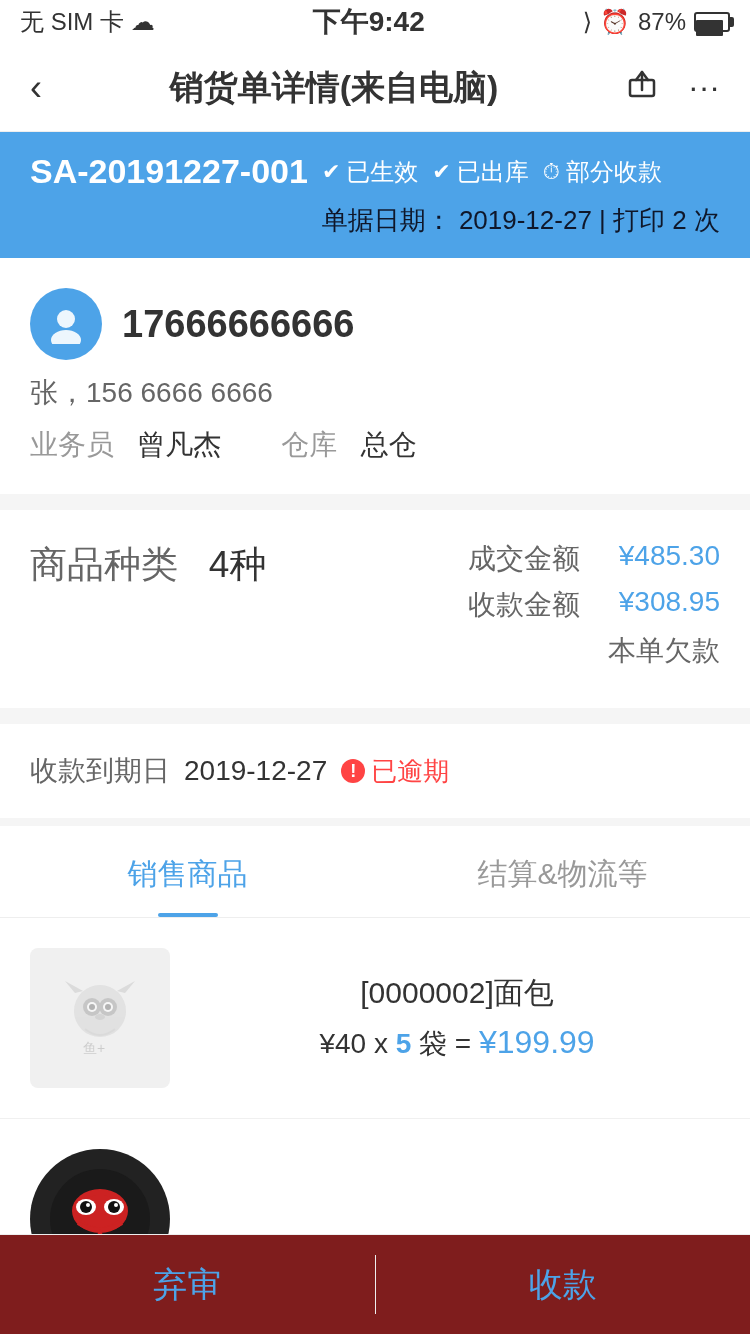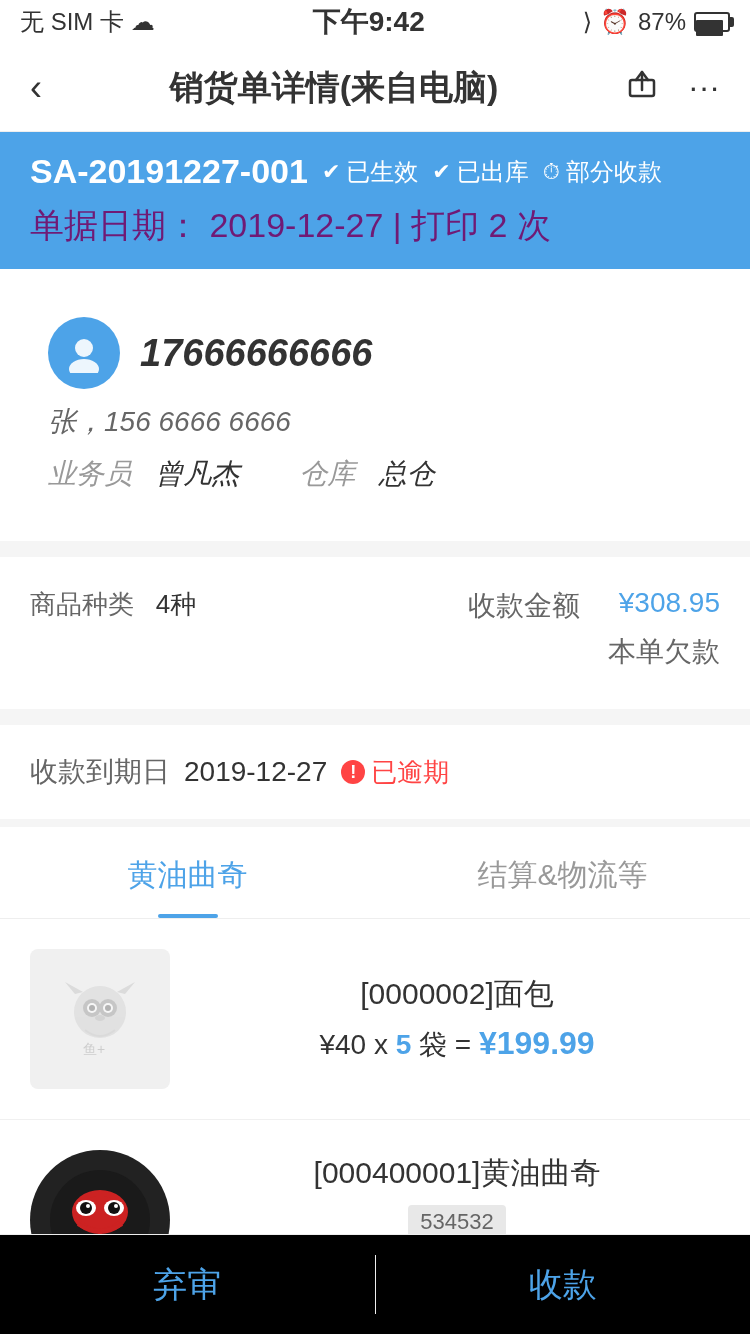--- a/index.html
+++ b/index.html
@@ -70,30 +70,30 @@
     }
     .badge {
       display: flex;
       align-items: center;
       gap: 6px;
       font-size: 24px;
       color: #fff;
     }
     .badge-icon { font-size: 22px; }
     .order-date {
-      font-size: 34px;
-      color: #701a75;
+      font-size: 26px;
+      color: #0f172a;
+      text-align: right;
     }
 
     
     .customer-section {
       background: #fff;
-      padding: 48px;
+      padding: 30px;
       margin-bottom: 16px;
-      font-style: italic;
     }
     .customer-top {
       display: flex;
       align-items: center;
       gap: 20px;
       margin-bottom: 14px;
     }
     .avatar {
       width: 72px;
       height: 72px;
@@ -126,21 +126,21 @@
 
     
     .stats-section {
       background: #fff;
       padding: 30px;
       margin-bottom: 16px;
       display: flex;
       justify-content: space-between;
       align-items: flex-start;
     }
-    .stats-left { font-size: 26px; color: #666; }
+    .stats-left { font-size: 37px; color: #666; }
     .stats-left-value { color: #333; font-weight: 500; }
     .stats-right { text-align: right; }
     .stat-row {
       display: flex;
       justify-content: flex-end;
       gap: 20px;
       margin-bottom: 8px;
       font-size: 28px;
     }
     .stat-label { color: #666; }
@@ -259,30 +259,30 @@
       font-size: 22px;
       padding: 4px 12px;
       border-radius: 4px;
       margin-bottom: 10px;
     }
     .product-price {
       font-size: 28px;
       color: #333;
     }
     .price-highlight { color: #4DA3E8; font-weight: 600; }
-    .price-total { color: #4DA3E8; font-weight: 700; font-size: 32px; }
+    .price-total { color: #4DA3E8; font-weight: 400; font-size: 32px; }
 
     
     .bottom-bar {
       position: fixed;
       bottom: 0;
       left: 0;
       width: 750px;
       height: 100px;
-      background: #000000;
+      background: #7f1d1d;
       display: flex;
       border-top: 1px solid #eee;
     }
     .bottom-btn {
       flex: 1;
       display: flex;
       align-items: center;
       justify-content: center;
       font-size: 34px;
       cursor: pointer;
@@ -382,41 +382,45 @@
 </div>
 
 <div class="stats-section">
   <div class="stats-left">
     <span>商品种类</span>
     &nbsp;
     <span class="stats-left-value">4种</span>
   </div>
   <div class="stats-right">
     <div class="stat-row">
+      <span class="stat-label">成交金额</span>
+      <span class="stat-value">¥485.30</span>
+    </div>
+    <div class="stat-row">
       <span class="stat-label">收款金额</span>
       <span class="stat-value">¥308.95</span>
     </div>
     <div class="stat-row">
       <span class="stat-label">本单欠款</span>
     </div>
   </div>
 </div>
 
 <div class="due-section">
   <span class="due-label">收款到期日</span>
   <span class="due-date">2019-12-27</span>
   <span class="overdue-badge">
     <span class="overdue-dot">!</span>
     <span>已逾期</span>
   </span>
 </div>
 
 <div class="tabs">
   <div class="tab active">
-    <span>黄油曲奇</span>
+    <span>销售商品</span>
   </div>
   <div class="tab inactive">
     <span>结算&amp;物流等</span>
   </div>
 </div>
 
 <div class="products-section">
 
   <div class="product-item">
     <div class="product-thumb-owl">
@@ -462,32 +466,20 @@
         <circle cx="64" cy="38" r="6" fill="#111"></circle>
         <circle cx="38" cy="36" r="2" fill="white"></circle>
         <circle cx="66" cy="36" r="2" fill="white"></circle>
         <path d="M28 54 Q50 68 72 54" stroke="#cc2222" stroke-width="4" fill="none"></path>
         <path d="M50 60 L44 72 L56 72 Z" fill="#cc2222"></path>
 
         <path d="M20 80 Q30 74 40 80 Q30 86 20 80Z" fill="#cc2222"></path>
         <text x="42" y="86" font-size="12" fill="#cc4444" font-family="Arial">鱼+</text>
       </svg>
     </div>
-    <div class="product-info">
-      <div class="product-name">[000400001]黄油曲奇</div>
-      <div class="product-tag">534532</div>
-      <div class="product-price">
-        <span>¥23</span>
-        <span> x </span>
-        <span class="price-highlight">0.36</span>
-        <span>个</span>
-        <span> = </span>
-        <span class="price-total">¥8.28</span>
-      </div>
-    </div>
   </div>
 
 </div>
 
 <div class="bottom-bar">
   <div class="bottom-btn reject">弃审</div>
   <div class="bottom-divider"></div>
   <div class="bottom-btn collect">收款</div>
 </div>
 

